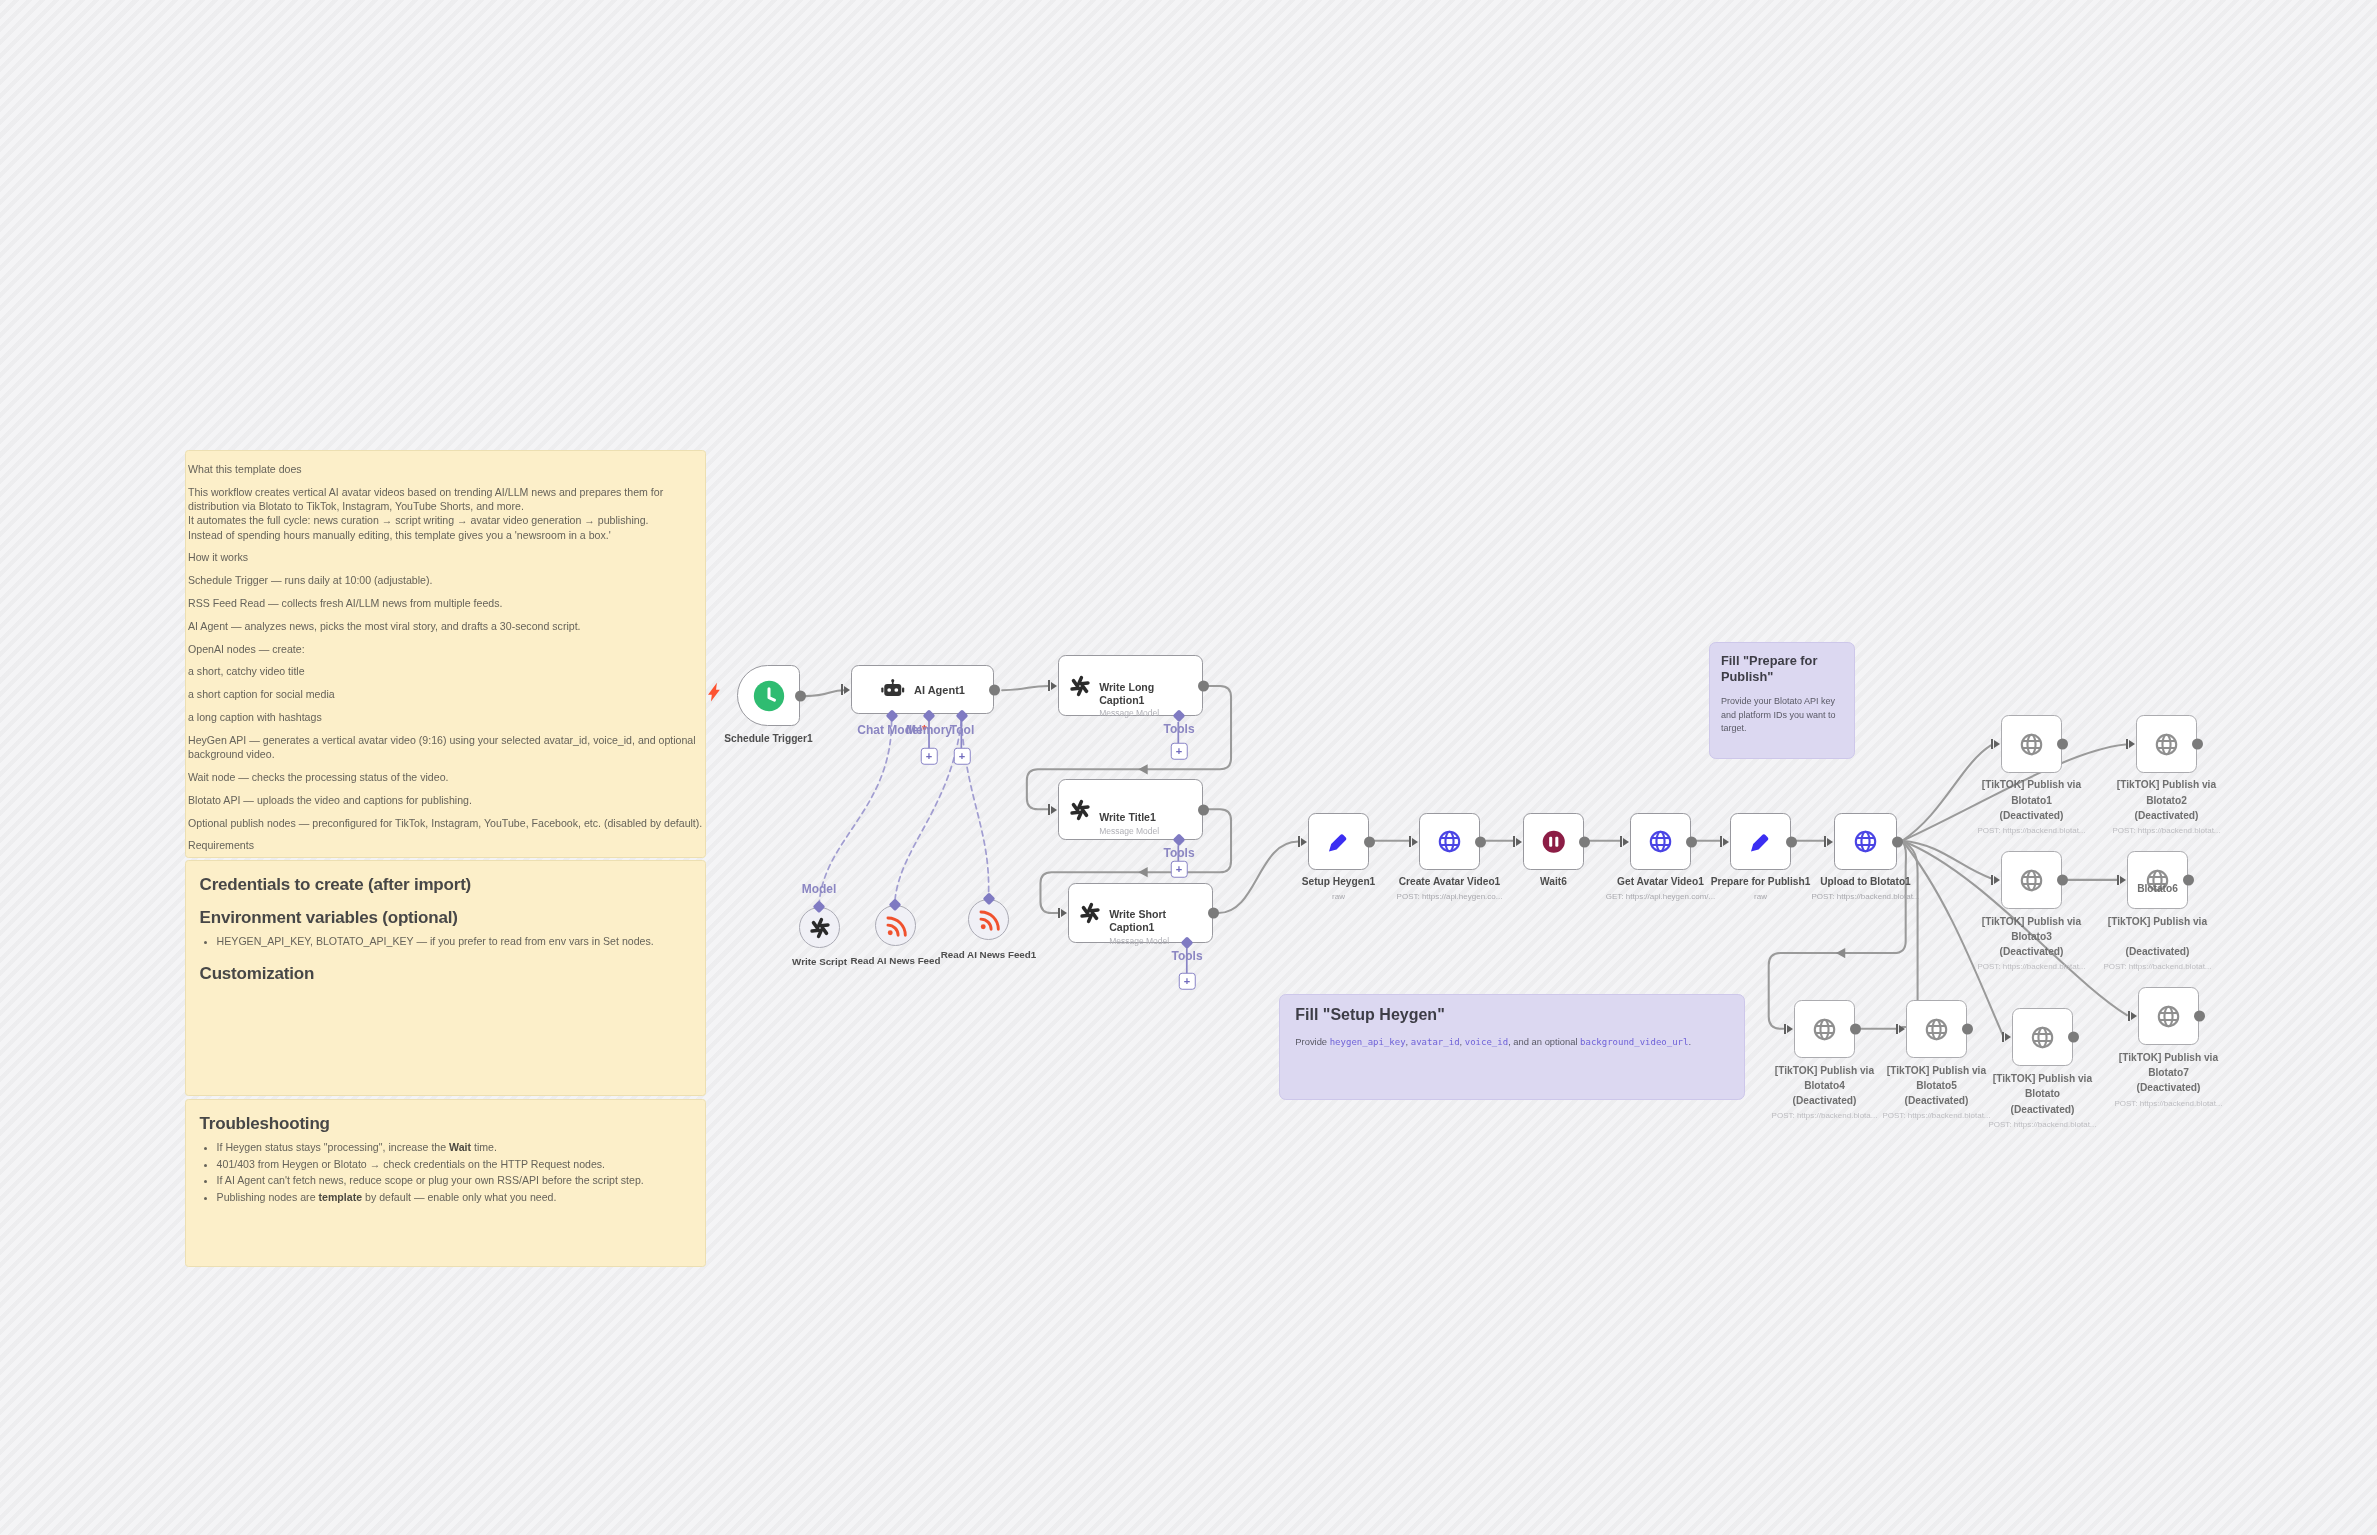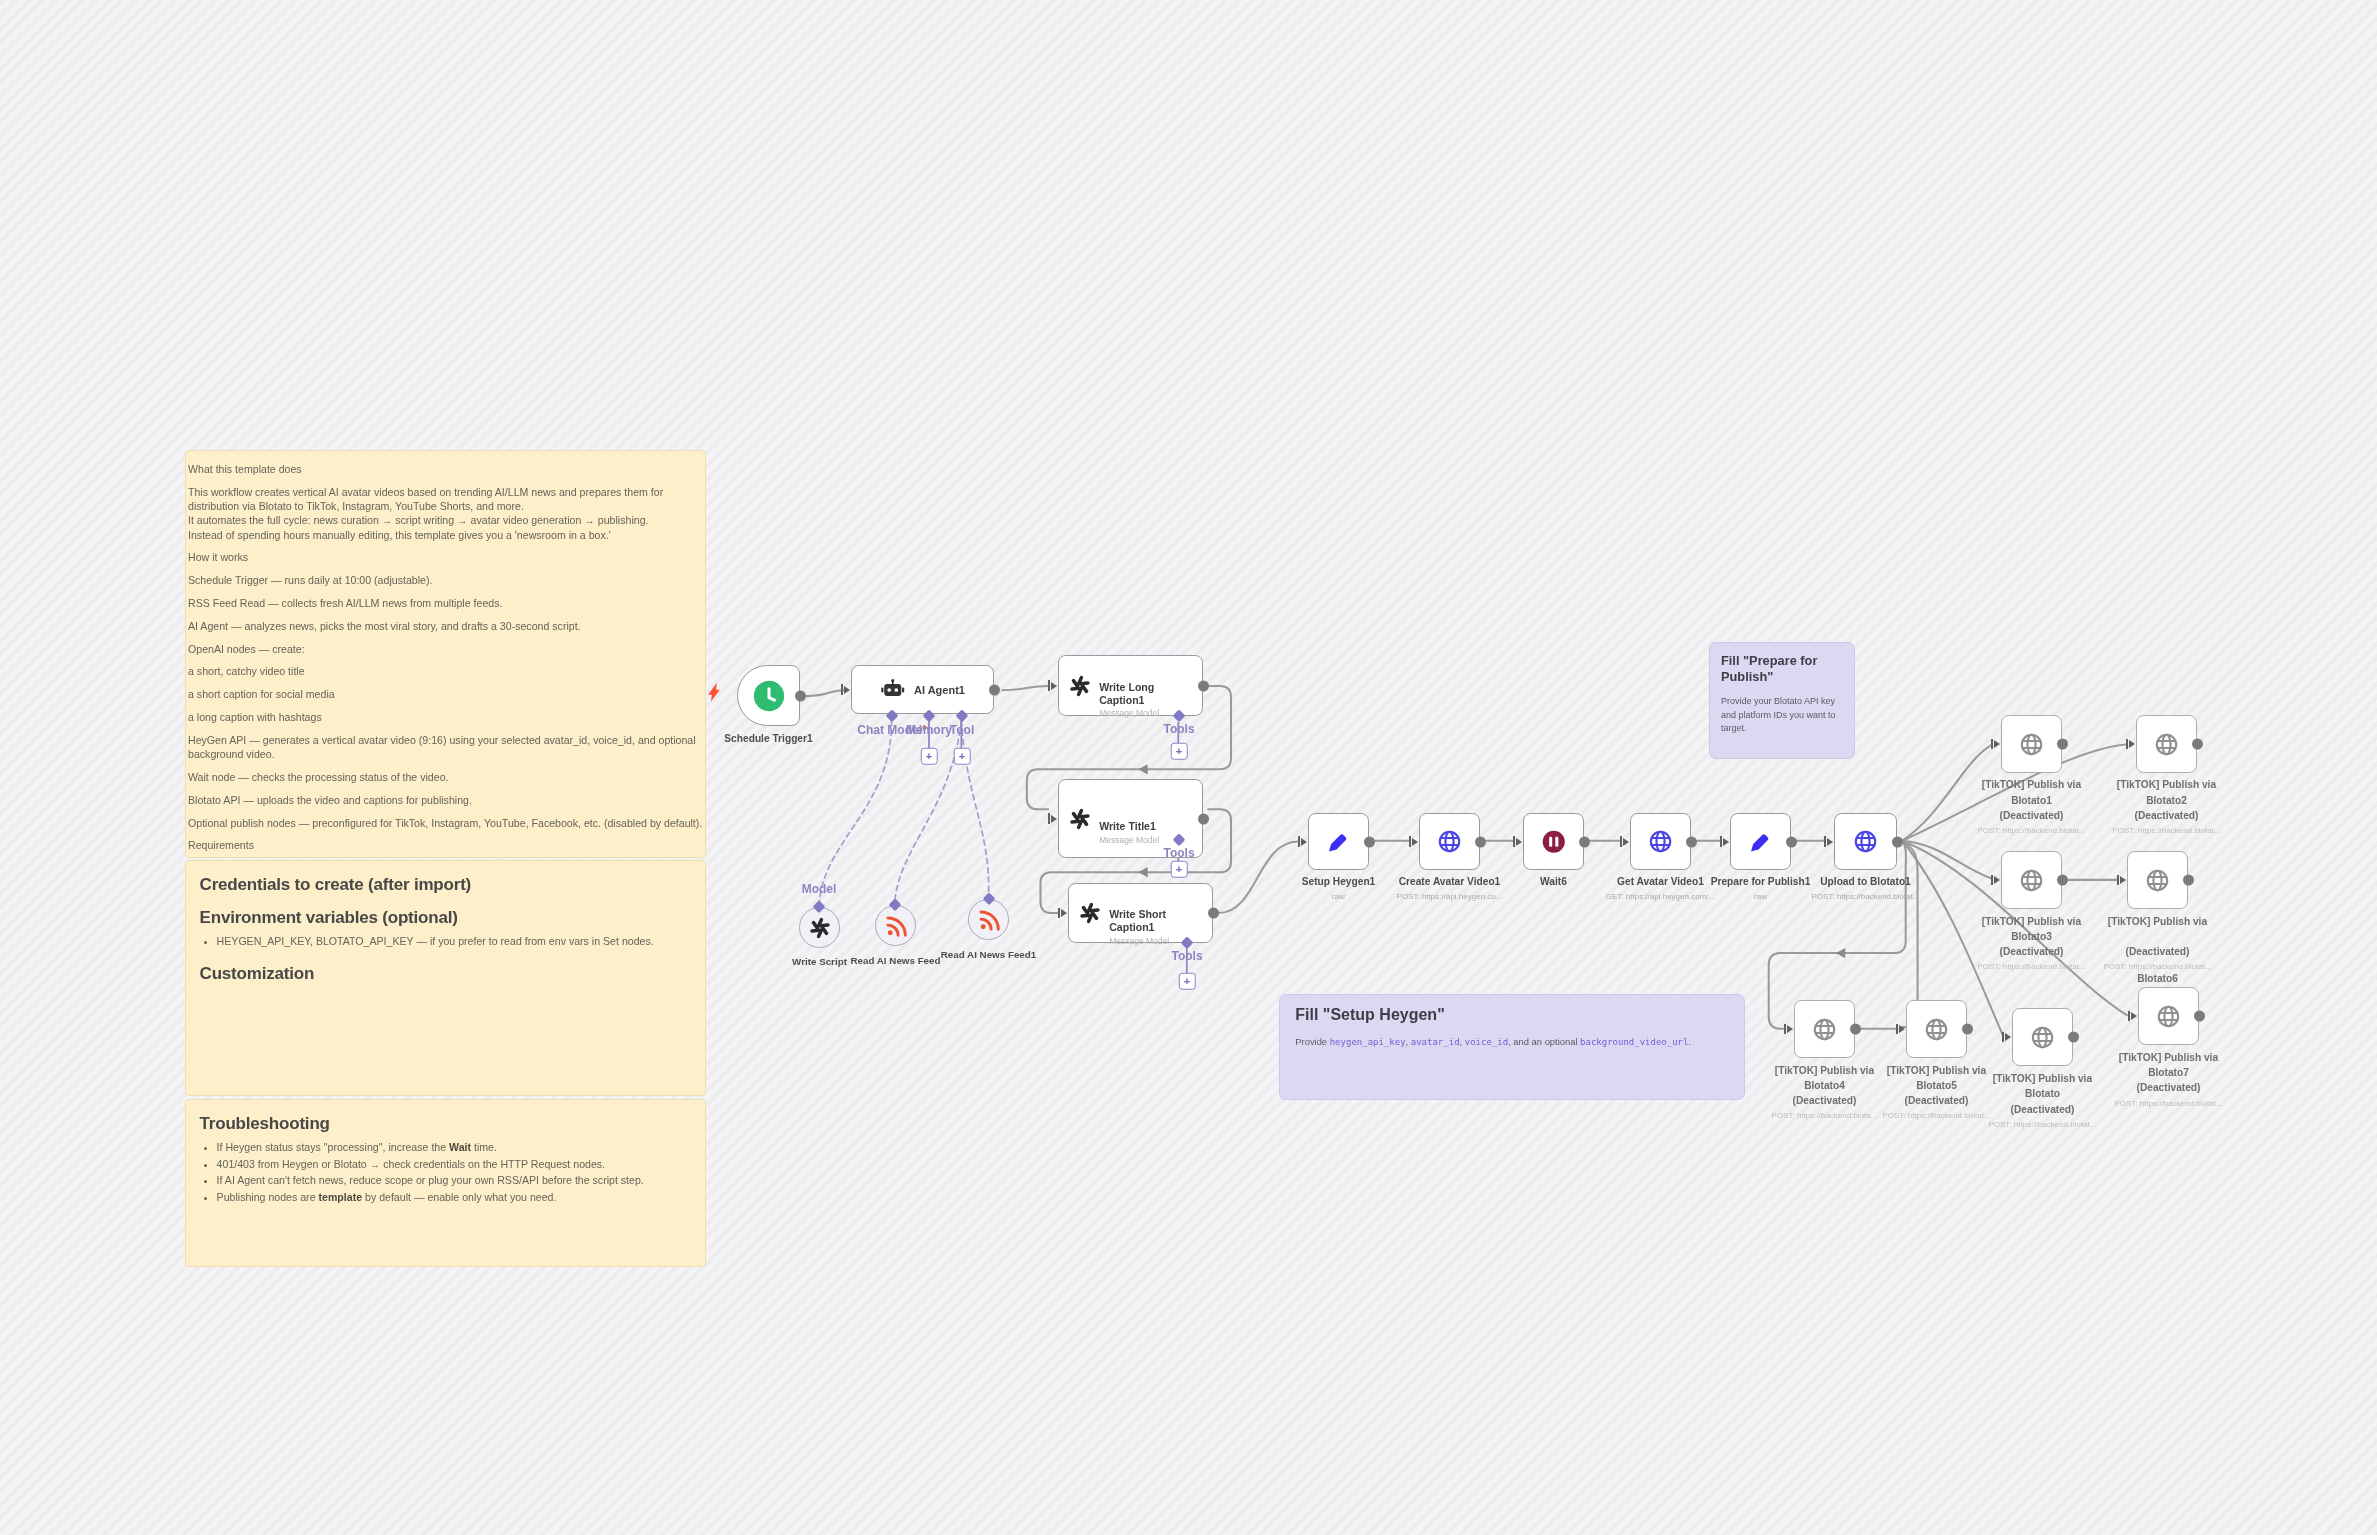--- a/index.html
+++ b/index.html
@@ -215,21 +215,21 @@
             </g>
           </svg>
         </span>
         <div class="tcol">
           <div class="ntitle">Write Long Caption1</div>
           <div class="nsub">Message Model</div>
         </div>
         <span class="pin"></span>
         <span class="pout"></span>
       </div>
-      <div class="node caption" style="left: 1058px; top: 779px; width: 145px; height: 79px;">
+      <div class="node caption" style="left: 1058px; top: 779px; width: 145px; height: 61px;">
         <span class="icon" style="color: rgb(42, 42, 42);">
           <svg width="24" height="24" viewBox="-15 -15 30 30">
             <g fill="currentColor">
               <g transform="rotate(0)">
                 <rect x="-2.2" y="-13" width="4.4" height="13" rx="2.2" transform="rotate(24 0 -6.5)"></rect>
               </g>
               <g transform="rotate(60)">
                 <rect x="-2.2" y="-13" width="4.4" height="13" rx="2.2" transform="rotate(24 0 -6.5)"></rect>
               </g>
               <g transform="rotate(120)">
@@ -474,21 +474,21 @@
               <circle r="11.5"></circle>
               <ellipse rx="4.8" ry="11.5"></ellipse>
               <path d="M-10.6,-4.2 H10.6 M-10.6,4.2 H10.6"></path>
             </g>
           </svg>
         </span>
         <span class="pin"></span>
         <span class="pout"></span>
       </div>
       <div class="nlabel deact" style="left: 2030px; top: 916px;">[TikTOK] Publish via</div>
-      <div class="nlabel deact" style="left: 2030px; top: 973px;">Blotato6</div>
+      <div class="nlabel deact" style="left: 2030px; top: 883px;">Blotato6</div>
       <div class="nlabel deact" style="left: 2030px; top: 946px;">(Deactivated)</div>
       <div class="nsublabel nurl" style="left: 2030px; top: 962px;">POST: https://backend.blotat...</div>
       <div class="node boxn deact" style="left: 1794px; top: 1000px; width: 61px; height: 58px;">
         <span class="icon" style="color: rgb(143, 143, 143);">
           <svg width="27" height="27" viewBox="-16 -16 32 32">
             <g fill="none" stroke="currentColor" stroke-width="2.5">
               <circle r="11.5"></circle>
               <ellipse rx="4.8" ry="11.5"></ellipse>
               <path d="M-10.6,-4.2 H10.6 M-10.6,4.2 H10.6"></path>
             </g>

